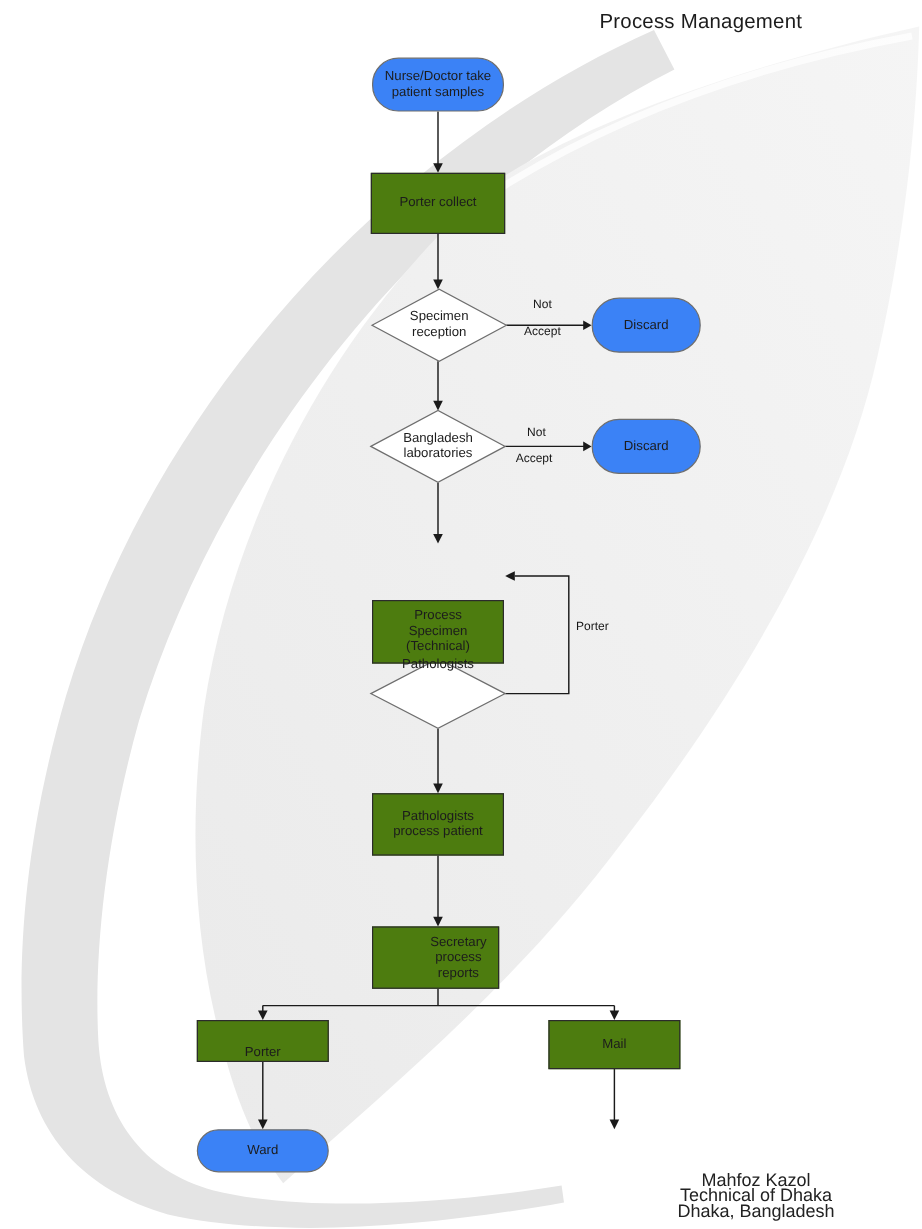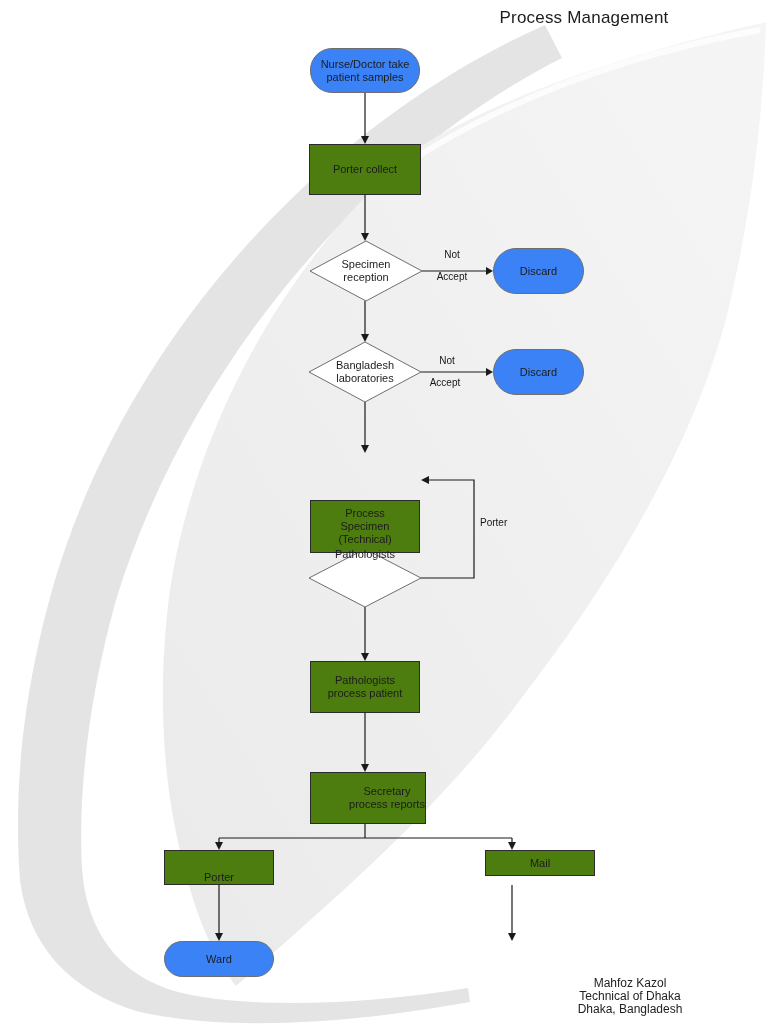--- a/index.html
+++ b/index.html
@@ -33,21 +33,21 @@
     position:absolute;display:flex;align-items:center;justify-content:center;
     font-size:11px;line-height:13px;text-align:center;color:#1c1c1c;
   }
   .node-text{display:inline-block;}
   .edge-label{
     position:absolute;font-size:10px;line-height:11px;color:#161616;
     text-align:center;
   }
   .footer{
     position:absolute;left:555px;top:977px;width:150px;
-    text-align:center;font-size:12px;line-height:13px;color:#222;
+    text-align:center;font-size:15px;line-height:13px;color:#222;
   }
 </style>
 </head>
 <body>
 
 <div id="page">
 
   <svg class="layer" viewBox="0 0 768 1024" aria-hidden="true">
     <defs>
       <linearGradient id="leafGrad" x1="1" y1="0" x2="0" y2="1">
@@ -158,29 +158,29 @@
   </div>
 
   <div class="diamond-label" style="left:315px;top:541px;width:100px;height:26px;">
     <span class="node-text">Pathologists</span>
   </div>
 
   <div class="rect-node" style="left:310px;top:661px;width:110px;height:52px;">
     <span class="node-text" style="width:90px;">Pathologists process patient</span>
   </div>
 
-  <div class="rect-node" style="left:310px;top:772px;width:116px;height:52px;padding-left:38px;">
+  <div class="rect-node" style="left:310px;top:772px;width:106px;height:52px;padding-left:38px;">
     <span class="node-text" style="width:100px;">Secretary process reports</span>
   </div>
 
   <div class="rect-node" style="left:164px;top:850px;width:110px;height:35px;align-items:flex-end;">
     <span class="node-text">Porter</span>
   </div>
 
-  <div class="rect-node" style="left:457px;top:850px;width:110px;height:26px;margin-left:28px;">
+  <div class="rect-node" style="left:457px;top:850px;width:110px;height:41px;">
     <span class="node-text">Mail</span>
   </div>
 
   <div class="stadium" style="left:164px;top:941px;width:110px;height:36px;border-radius:18px;">
     <span class="node-text">Ward</span>
   </div>
 
 
   <div class="edge-label" style="left:432px;top:249px;width:40px;">Not</div>
   <div class="edge-label" style="left:427px;top:271px;width:50px;">Accept</div>

